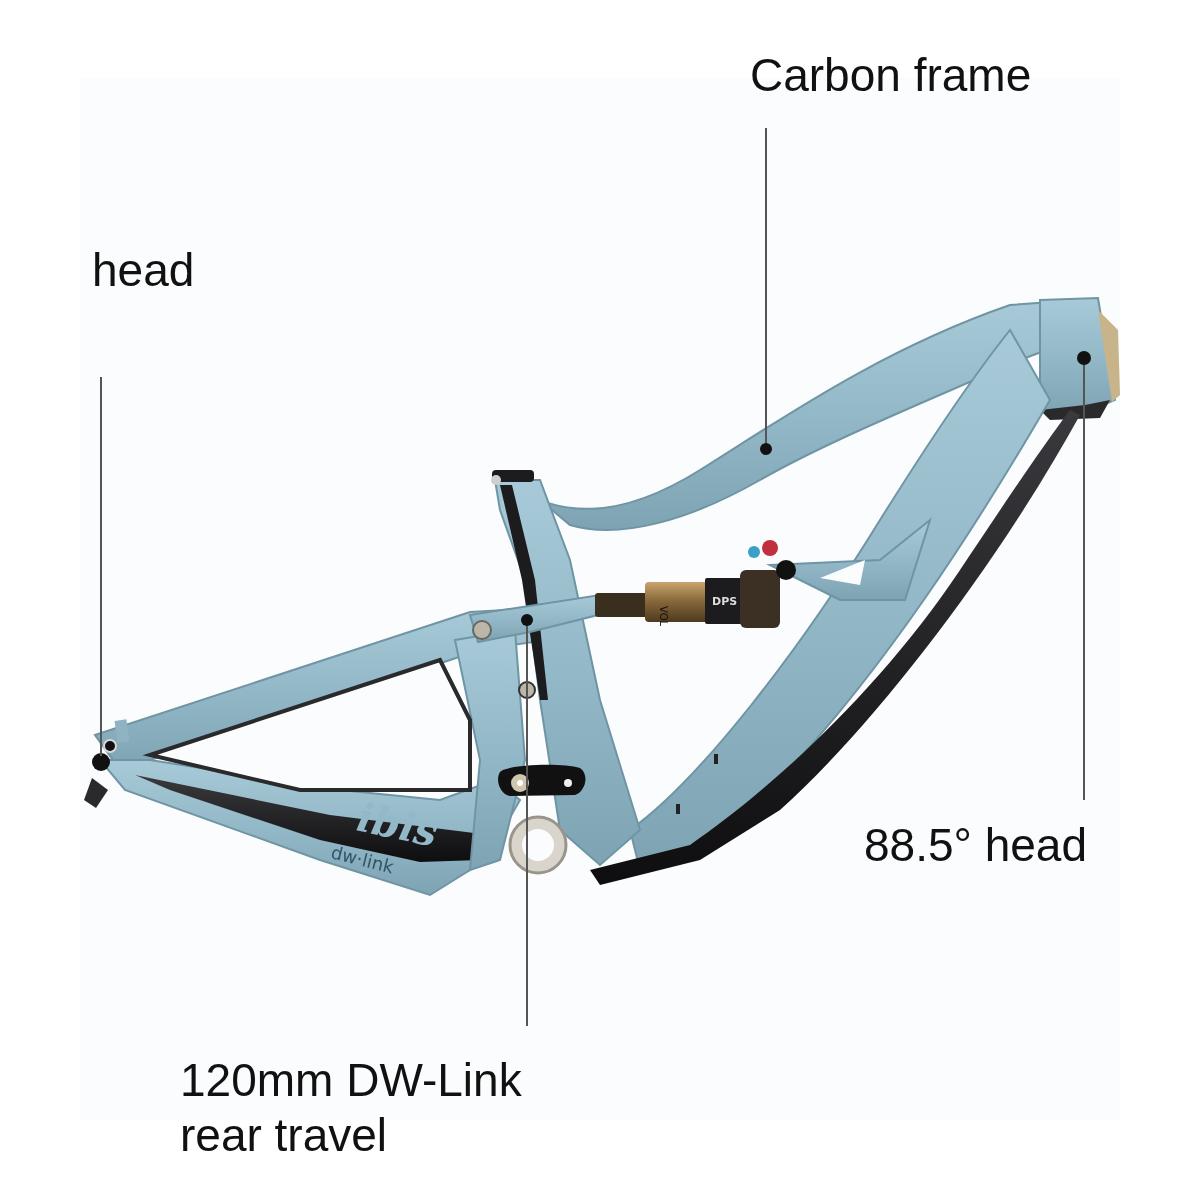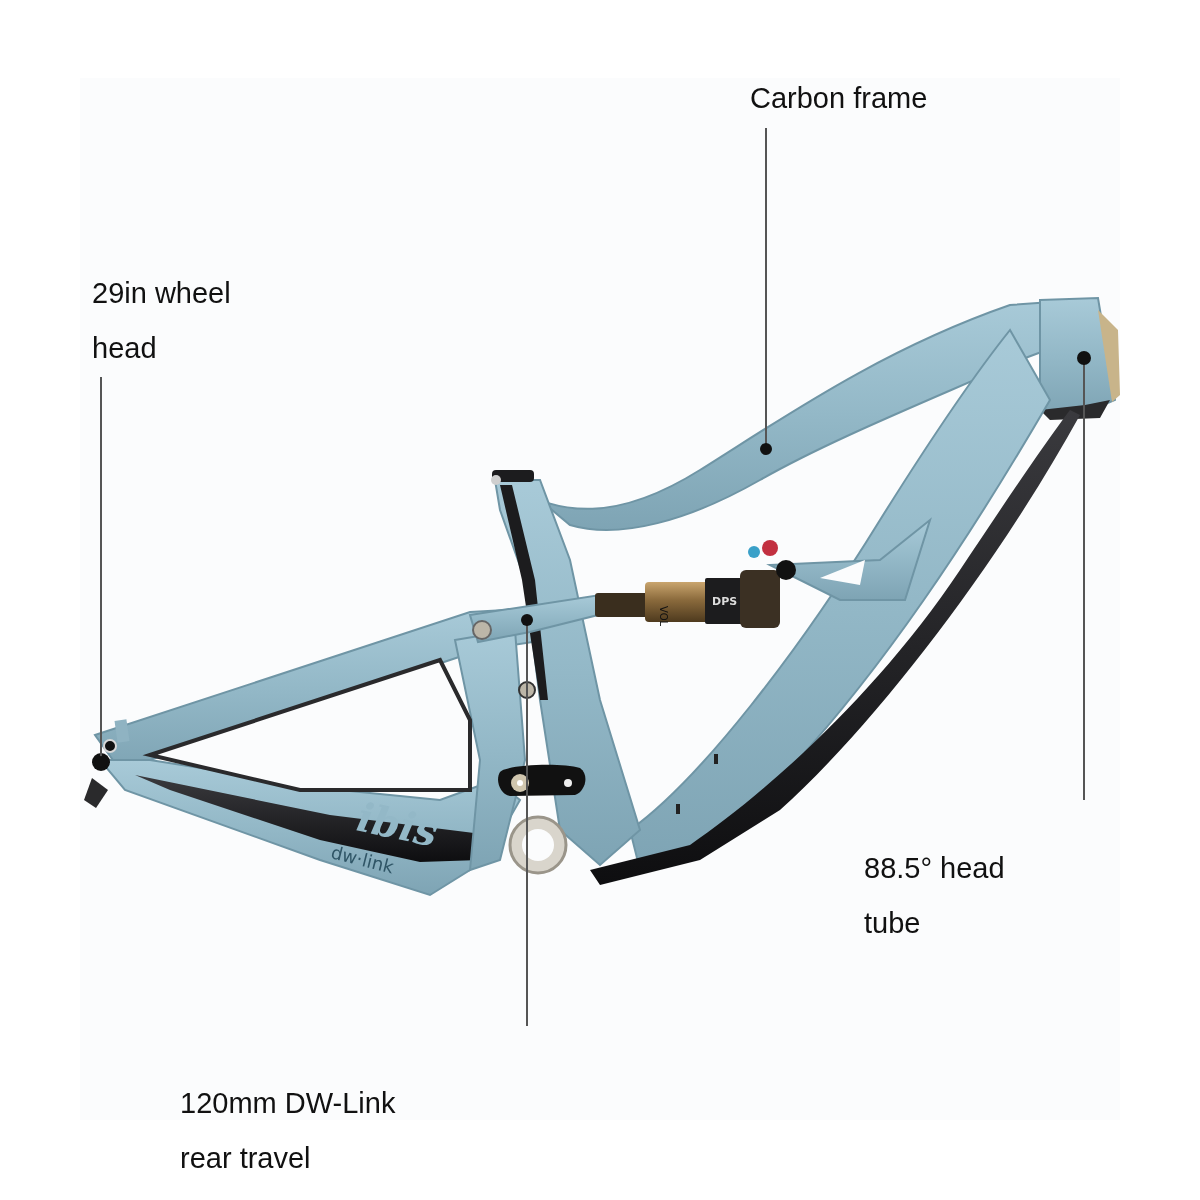--- a/index.html
+++ b/index.html
@@ -25,26 +25,25 @@
     }
     .frame-svg {
       position: absolute;
       left: 0;
       top: 0;
       width: 1200px;
       height: 1200px;
     }
     .label {
       position: absolute;
-      font-size: 29px;
+      font-size: 46px;
       line-height: 55px;
       letter-spacing: 0px;
       color: #111111;
       white-space: nowrap;
-      margin-top: 23px;
     }
     .label span { display: block; }
     #lbl-carbon { left: 750px; top: 48px; }
     #lbl-wheel  { left: 92px;  top: 243px; }
     #lbl-head   { left: 864px; top: 818px; }
     #lbl-rear   { left: 180px; top: 1053px; }
   </style>
 </head>
 <body>
 
@@ -155,25 +154,23 @@
     <line x1="527" y1="620" x2="527" y2="1026" stroke="#555" stroke-width="2"></line>
     <circle cx="527" cy="620" r="6" fill="#111"></circle>
   </g>
 </svg>
 
 <div class="label" id="lbl-carbon">
   <span>Carbon frame</span>
 </div>
 
 <div class="label" id="lbl-wheel">
-  <span>29in wheel</span>
   <span>head</span>
 </div>
 
 <div class="label" id="lbl-head">
   <span>88.5° head</span>
-  <span>tube</span>
 </div>
 
 <div class="label" id="lbl-rear">
   <span>120mm DW-Link</span>
   <span>rear travel</span>
 </div>
 
 </body></html>

